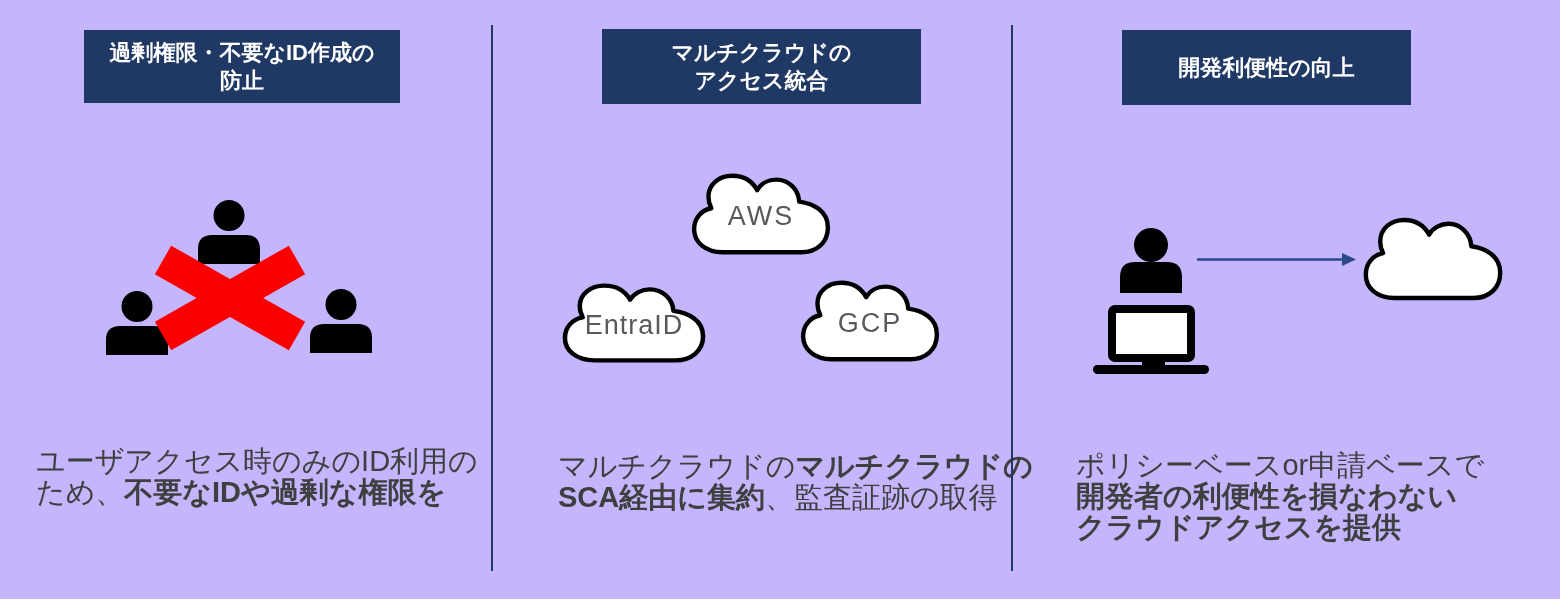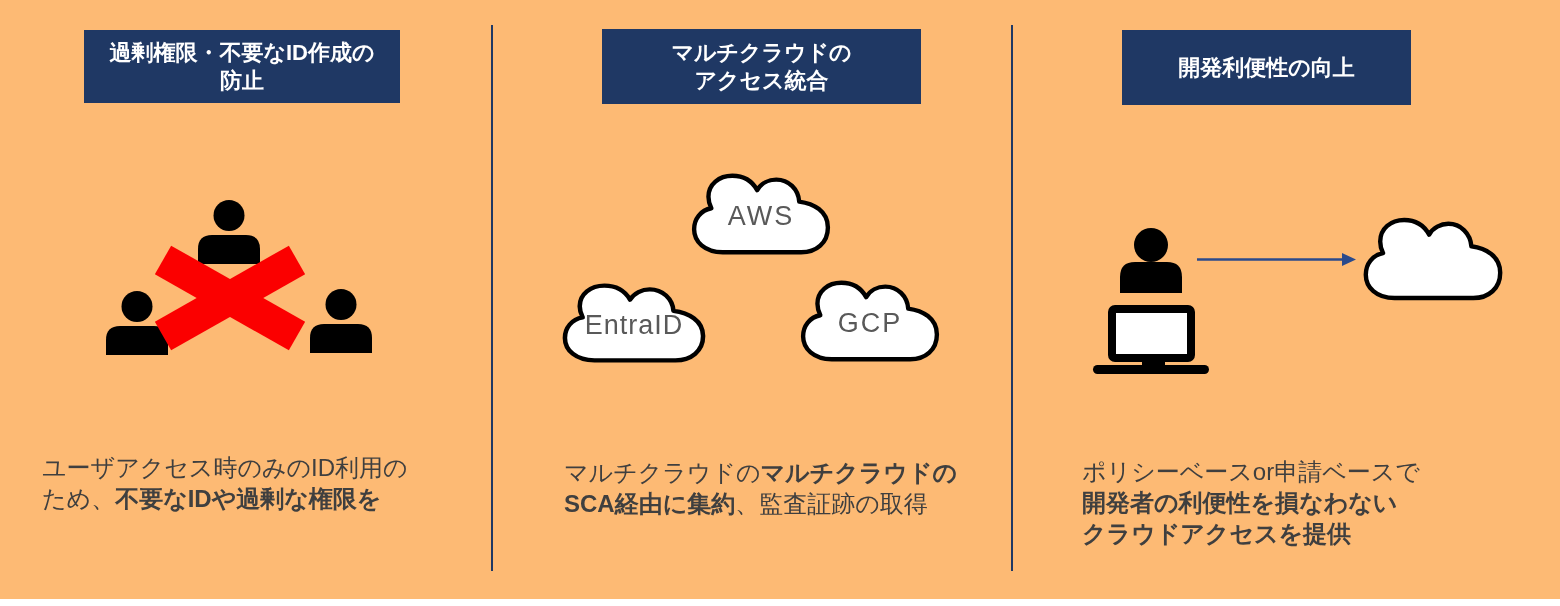--- a/index.html
+++ b/index.html
@@ -1,33 +1,33 @@
 <!DOCTYPE html>
 <html><head>
 <meta charset="utf-8">
 <style>
   html,body{margin:0;padding:0;}
   .canvas{
     position:relative; width:1560px; height:606px;
-    background:#fdba74; overflow:hidden;
+    background:#c4b5fd; overflow:hidden;
     font-family:"Liberation Sans","DejaVu Sans",sans-serif;
   }
   .abs{position:absolute;}
   .hdr{
     position:absolute; background:#1f3864; color:#ffffff;
     display:flex; align-items:center; justify-content:center;
     text-align:center; font-weight:700; font-size:22px; line-height:28px;
     white-space:pre-line;
   }
   .divider{
     position:absolute; top:25px; height:546px; width:1.5px; background:#1f3864;
   }
   .desc{
-    position:absolute; margin:6px; color:#3f3f3f;
-    font-size:24px; line-height:31px; letter-spacing:0;
+    position:absolute; margin:0; color:#3f3f3f;
+    font-size:29px; line-height:31px; letter-spacing:0;
     white-space:nowrap;
   }
   .desc .b{font-weight:700;}
   .cloud{position:absolute;}
   .cloud svg{position:absolute; left:0; top:0;}
   .cloud-label{
     position:absolute; inset:0; display:flex; align-items:center; justify-content:center;
     color:#595959; font-size:27px; letter-spacing:2px; padding-top:4px;
   }
   .bottom-strip{position:absolute; left:0; bottom:0; width:100%; height:7px; background:#ffffff;}

